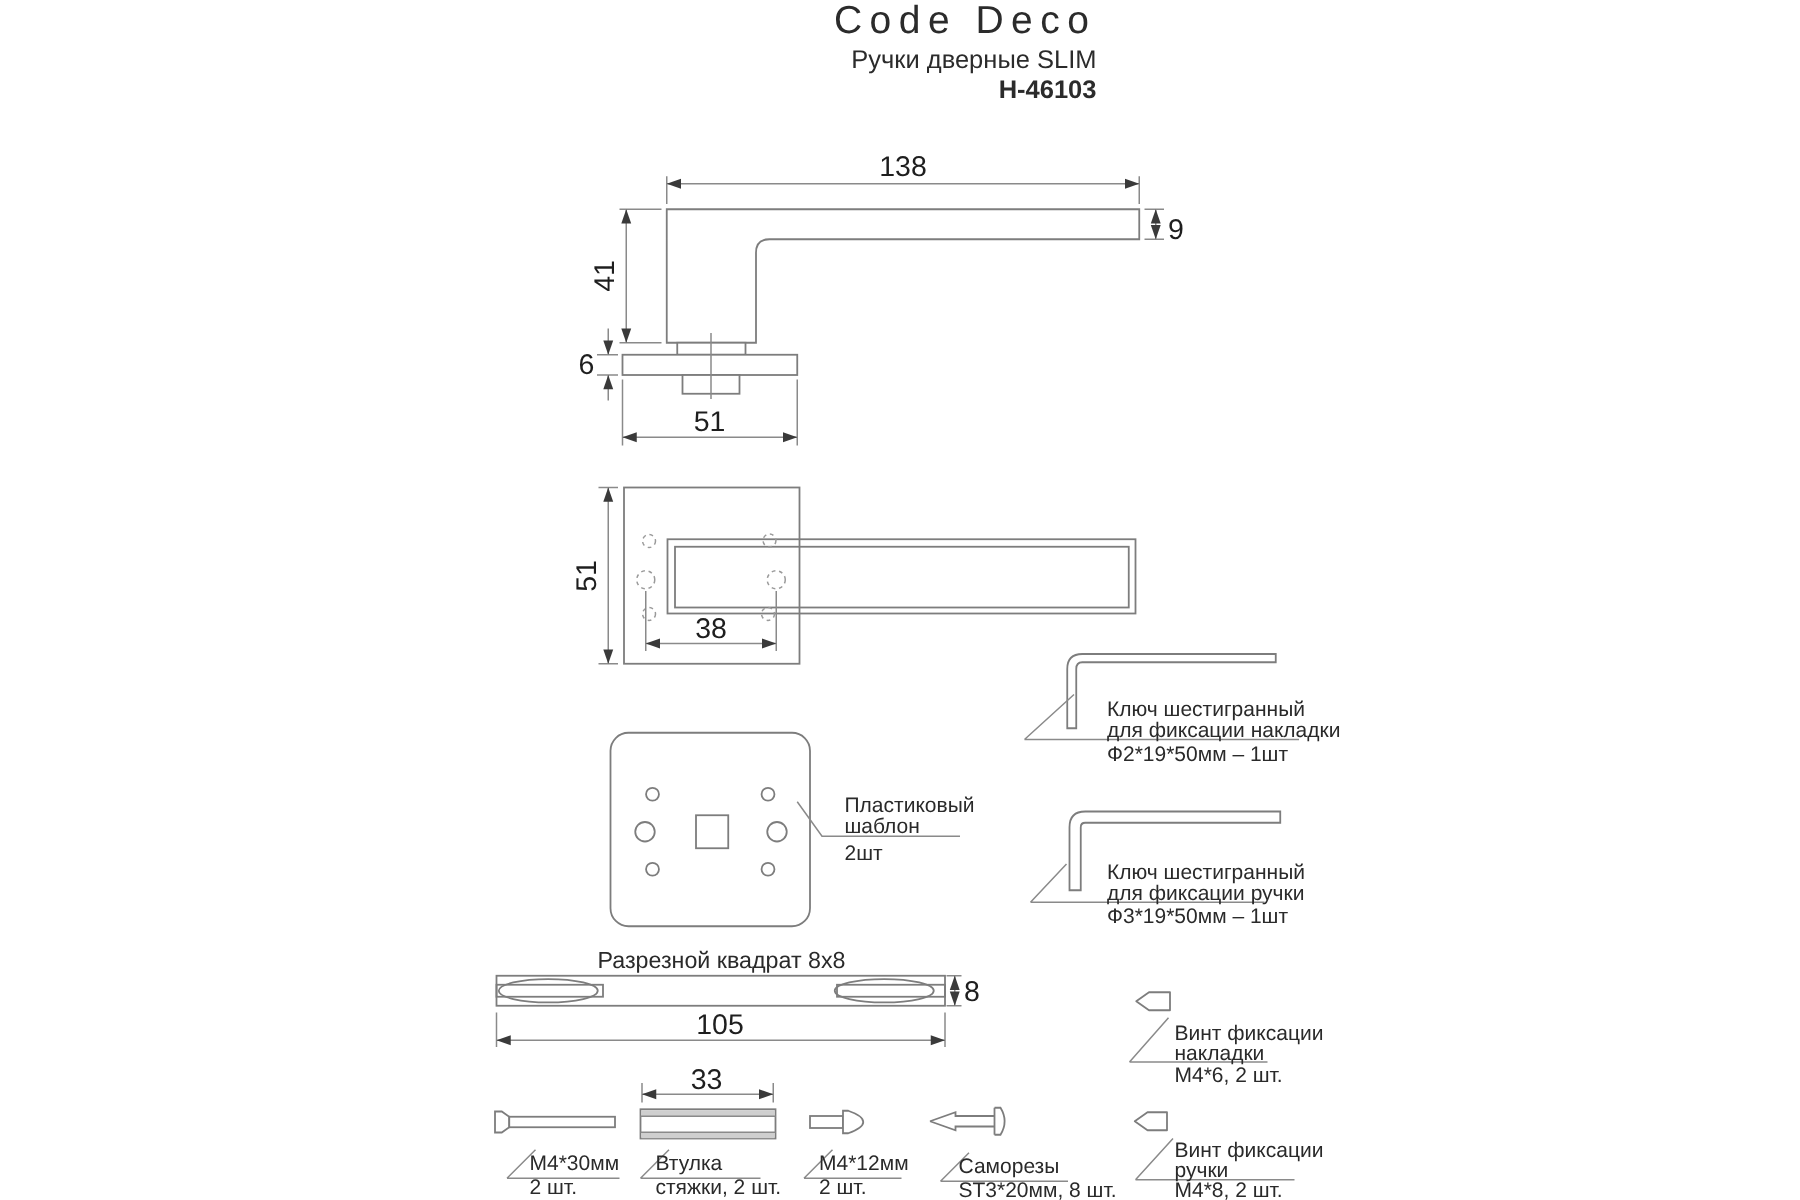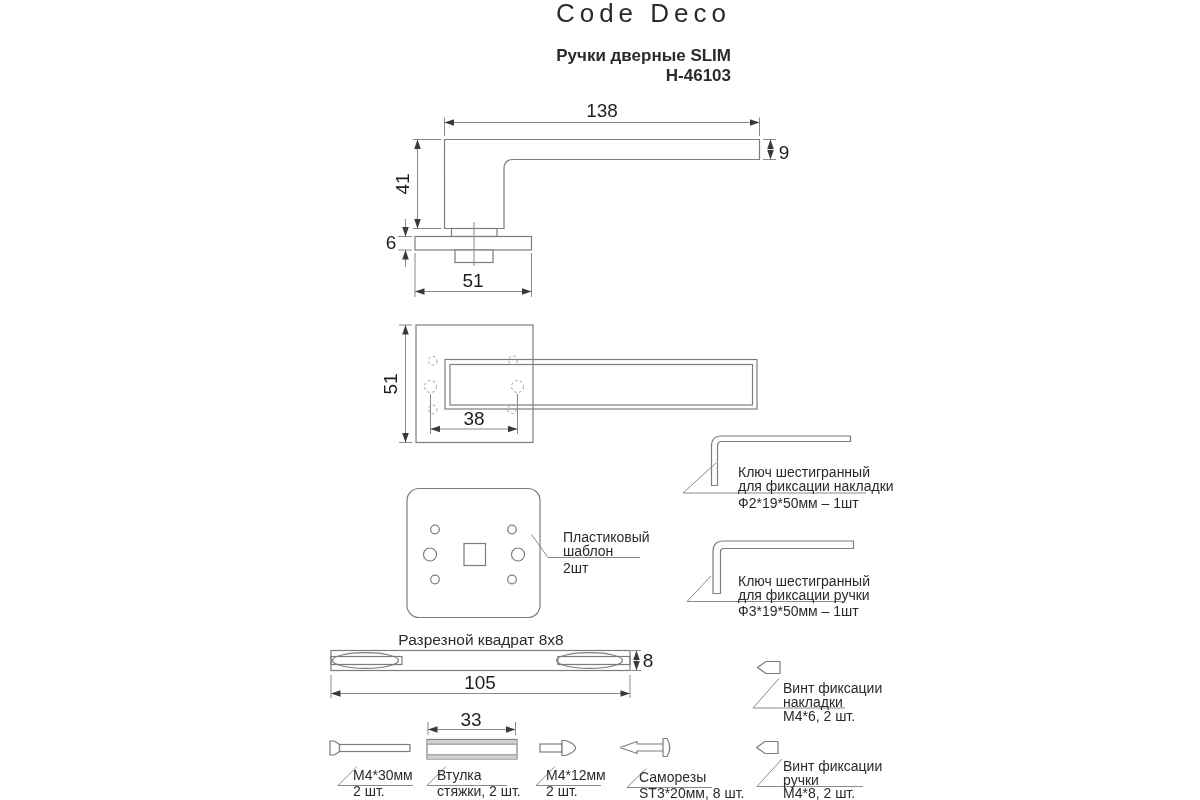--- a/index.html
+++ b/index.html
@@ -1,20 +1,20 @@
 <!DOCTYPE html>
 <html><head>
 <meta charset="utf-8">
 <style>
   html,body{margin:0;padding:0;background:#ffffff;}
   body{width:1200px;height:800px;overflow:hidden;font-family:"Liberation Sans",sans-serif;}
   .page{position:relative;width:1076px;height:800px;background:#ffffff;}
   .header{position:absolute;top:0;right:345px;text-align:right;color:#2b2b2b;}
   .brand{font-size:26px;font-weight:400;letter-spacing:5px;line-height:26px;color:#2b2b2b;}
-  .product{margin-top:20px;font-size:17px;font-weight:bold;line-height:19px;}
+  .product{margin-top:4px;font-size:17px;font-weight:normal;line-height:19px;}
   .model{font-size:17px;font-weight:bold;line-height:19px;margin-top:1px;}
   svg{position:absolute;left:0;top:0;}
   .fw{fill:#ffffff;stroke:#7d7d7d;stroke-width:1.2;}
   .ln{fill:none;stroke:#7d7d7d;stroke-width:1.2;}
   .dl{fill:none;stroke:#8a8a8a;stroke-width:1;}
   .dash{fill:none;stroke:#9a9a9a;stroke-width:1;stroke-dasharray:2.5 2.5;}
   .grayfill{fill:#cfcfcf;stroke:none;}
   text{fill:#1e1e1e;}
   .dim{font-size:19px;}
   .lbl{font-size:14px;fill:#2a2a2a;}

